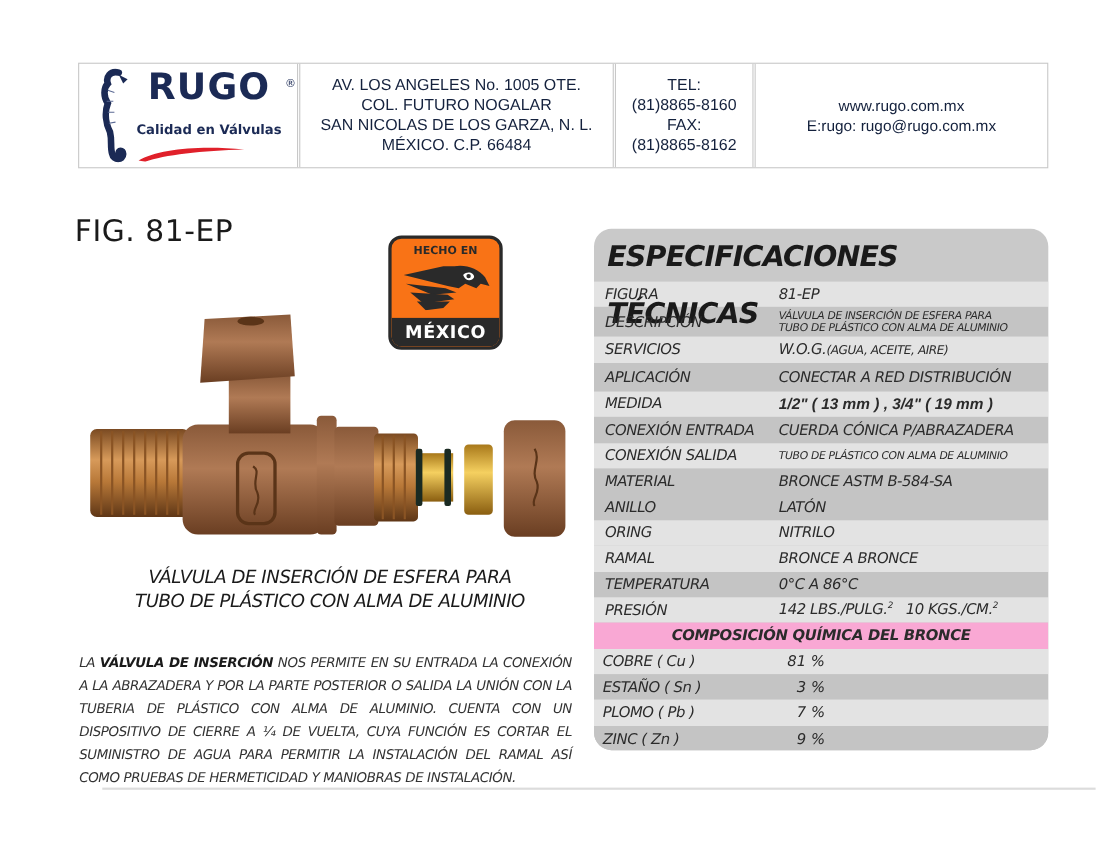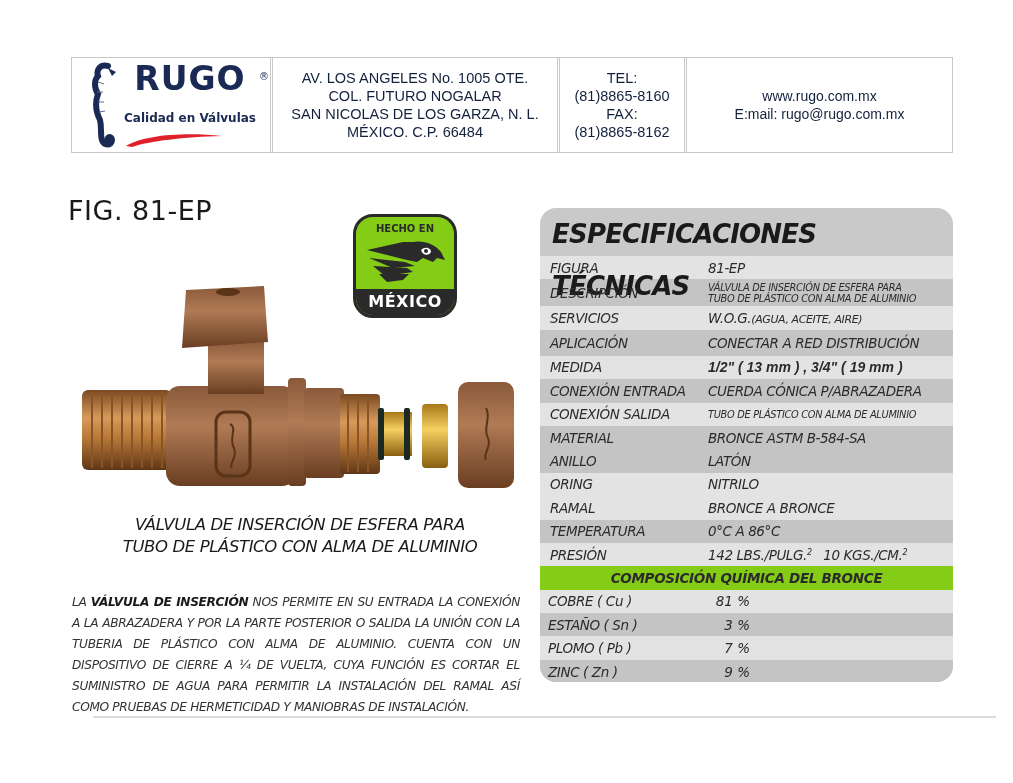--- a/index.html
+++ b/index.html
@@ -17,21 +17,21 @@
   .logo-text { display:flex; flex-direction:column; }
   .logo-brand { font-family:"DejaVu Sans", sans-serif; font-weight:bold; font-size:33px; color:#1b2a55; letter-spacing:1px; line-height:32px; position:relative; }
   .logo-brand sup { font-size:10px; position:absolute; top:-2px; right:-14px; font-weight:normal; }
   .logo-tag { font-family:"DejaVu Sans", sans-serif; font-weight:bold; font-size:12px; color:#1b2a55; margin-top:14px; }
   .logo-swoosh { width:100px; height:14px; margin-top:6px; }
 
   
   .fig-title { position:absolute; left:68px; top:195px; font-family:"DejaVu Sans", sans-serif; font-size:27px; color:#1a1a1a; letter-spacing:0.5px; }
 
   
-  .badge { position:absolute; left:353px; top:214px; width:104px; height:104px; border:3px solid #2a2a2a; border-radius:20px; box-sizing:border-box; overflow:hidden; background:#84cc16; }
+  .badge { position:absolute; left:353px; top:214px; width:104px; height:104px; border:3px solid #2a2a2a; border-radius:12px; box-sizing:border-box; overflow:hidden; background:#f97316; }
   .badge-top { font-family:"DejaVu Sans", sans-serif; font-weight:bold; font-size:10px; text-align:center; margin-top:6px; color:#2a2a2a; }
   .badge-eagle { display:block; margin:2px auto 0 auto; }
   .badge-bottom { position:absolute; left:0; right:0; bottom:0; height:26px; background:#2a2a2a; color:#fff; font-family:"DejaVu Sans", sans-serif; font-weight:bold; font-size:16px; text-align:center; line-height:26px; letter-spacing:0.5px; }
 
   
   .valve { position:absolute; left:78px; top:278px; width:440px; height:215px; }
 
   
   .caption { position:absolute; left:90px; top:514px; width:420px; text-align:center; font-style:italic; font-size:16.5px; line-height:22px; color:#1a1a1a; font-family:"DejaVu Sans", sans-serif; letter-spacing:-0.4px; }
 
@@ -43,21 +43,21 @@
   .spec { position:absolute; left:540px; top:208px; width:413px; height:474px; background:#c9c9c9; border-radius:16px; overflow:hidden; }
   .spec-title { height:48px; line-height:52px; padding-left:12px; font-family:"DejaVu Sans", sans-serif; font-weight:bold; font-style:italic; font-size:26px; color:#1a1a1a; letter-spacing:-0.8px; }
   .row { display:flex; align-items:center; height:23.4px; font-style:italic; font-family:"DejaVu Sans", sans-serif; color:#2b2b2b; }
   .row.light { background:#e3e3e3; }
   .row.dark { background:#c4c4c4; }
   .row .k { width:168px; padding-left:10px; font-size:13.5px; letter-spacing:-0.4px; box-sizing:border-box; }
   .row .v { flex:1; font-size:13.5px; letter-spacing:-0.4px; }
   .row .v.small { font-size:9.8px; line-height:11px; letter-spacing:-0.3px; }
   .row .v.bold { font-weight:bold; font-family:"Liberation Sans", sans-serif; font-size:14px; letter-spacing:0; }
   .row.tall { height:27px; }
-  .row.section { background:#84cc16; justify-content:center; font-weight:bold; font-size:13.5px; letter-spacing:-0.3px; }
+  .row.section { background:#f9a8d4; justify-content:center; font-weight:bold; font-size:13.5px; letter-spacing:-0.3px; }
   .row .kc { width:150px; padding-left:8px; font-size:13.5px; letter-spacing:-0.4px; box-sizing:border-box; }
   .row .vc { width:60px; text-align:right; font-size:13.5px; }
   sup.s { font-size:8px; }
 
   .bottom-rule { position:absolute; left:93px; top:716px; width:903px; height:2px; background:#dcdcdc; }
 </style>
 </head>
 <body>
 
 <div class="header">
@@ -92,21 +92,21 @@
     <div>
       <div>TEL:</div>
       <div>(81)8865-8160</div>
       <div>FAX:</div>
       <div>(81)8865-8162</div>
     </div>
   </div>
   <div class="hcell web-cell">
     <div>
       <div>www.rugo.com.mx</div>
-      <div>E:mail: rugo@rugo.com.mx</div>
+      <div>E:rugo: rugo@rugo.com.mx</div>
     </div>
   </div>
 </div>
 
 <div class="fig-title">FIG. 81-EP</div>
 
 <div class="badge">
   <div class="badge-top">HECHO EN</div>
   <svg class="badge-eagle" width="84" height="46" viewBox="0 0 84 46">
     <path d="M4 14 L40 6 L50 6 C60 4 72 8 78 16 L82 24 L74 22 L70 26 L60 22 L54 26 L44 24 Z" fill="#2a2a2a"></path>

